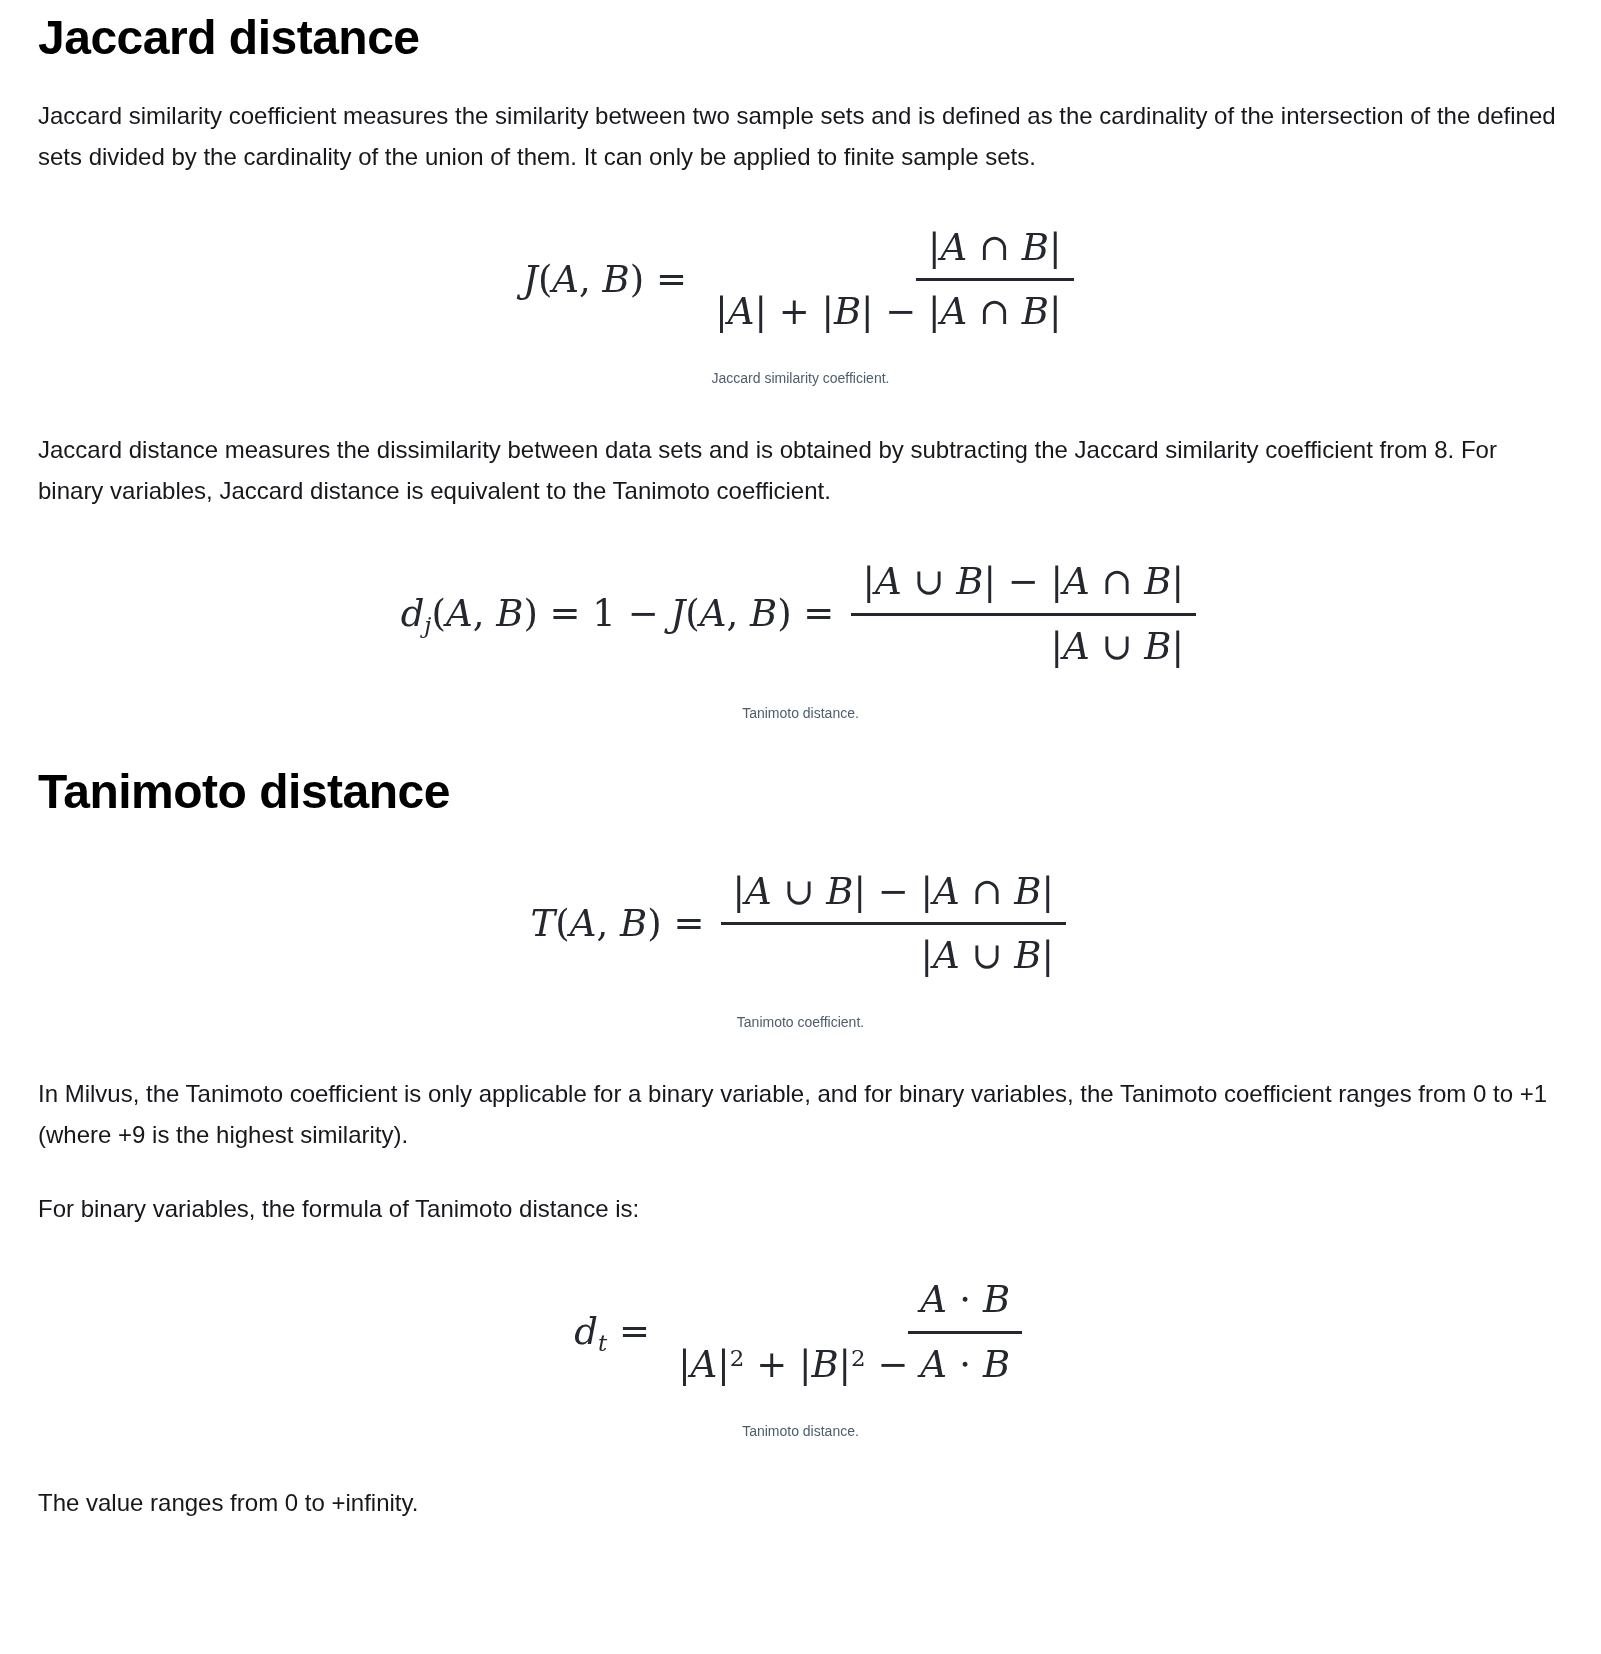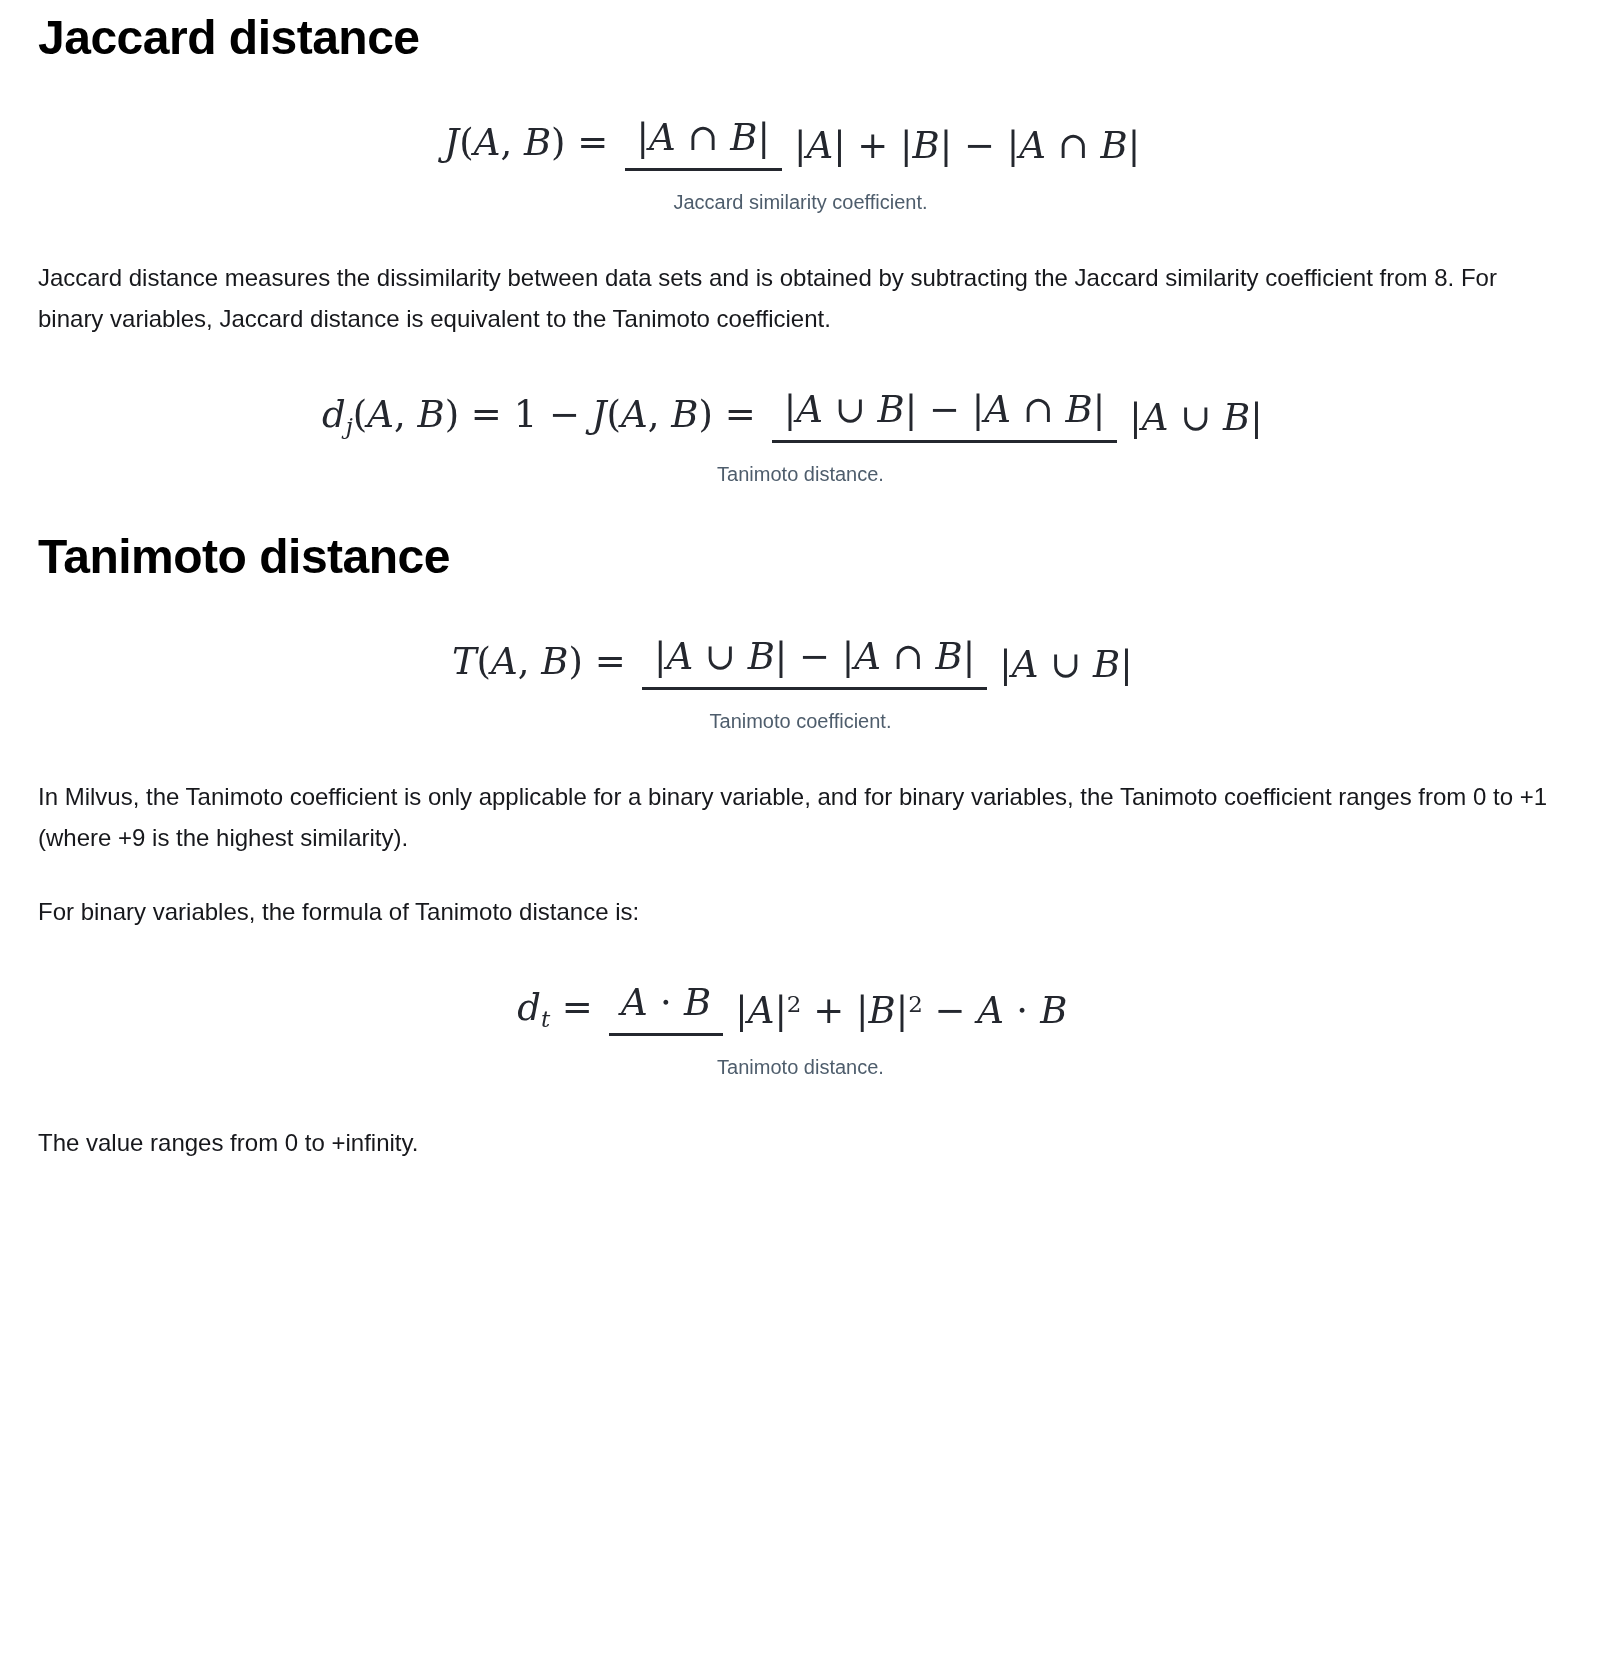--- a/index.html
+++ b/index.html
@@ -47,51 +47,52 @@
     line-height: 1.25;
   }
   .formula .run { white-space: pre; display: inline-block; }
   .tk-i { font-style: italic; }
   .tk-u { font-style: normal; }
   .tk-sub { font-style: italic; font-size: 0.62em; vertical-align: -0.32em; line-height: 0; }
   .tk-sup { font-style: normal; font-size: 0.62em; vertical-align: 0.5em; line-height: 0; }
 
   .frac {
     display: inline-flex;
-    flex-direction: row;
-    align-items: flex-start;
+    flex-direction: column;
+    align-items: flex-end;
     margin: 0 0.12em;
   }
   .frac .num {
     padding: 0 12px 7px 12px;
     border-bottom: 3px solid var(--formula);
     white-space: pre;
     text-align: center;
   }
   .frac .den {
     padding: 8px 12px 0 12px;
     white-space: pre;
     text-align: center;
   }
 
   figcaption {
-    margin-top: 18px;
+    margin-top: 34px;
     text-align: center;
-    font-size: 20px;
+    font-size: 14px;
     line-height: 1.3;
     color: var(--caption);
   }
 </style>
 </head>
 <body>
 
 <main>
 
   <h2>Jaccard distance</h2>
 
+  <p>Jaccard similarity coefficient measures the similarity between two sample sets and is defined as the cardinality of the intersection of the defined sets divided by the cardinality of the union of them. It can only be applied to finite sample sets.</p>
 
   <figure>
     <div class="formula">
         <span class="run"><span class="tk-i">J</span><span class="tk-u">(</span><span class="tk-i">A</span><span class="tk-u">, </span><span class="tk-i">B</span><span class="tk-u">) = </span></span>
         <span class="frac">
           <span class="num"><span class="tk-u">|</span><span class="tk-i">A</span><span class="tk-u"> ∩ </span><span class="tk-i">B</span><span class="tk-u">|</span></span>
           <span class="den"><span class="tk-u">|</span><span class="tk-i">A</span><span class="tk-u">| + |</span><span class="tk-i">B</span><span class="tk-u">| − |</span><span class="tk-i">A</span><span class="tk-u"> ∩ </span><span class="tk-i">B</span><span class="tk-u">|</span></span>
         </span>
       </div>
     <figcaption>Jaccard similarity coefficient.</figcaption>

